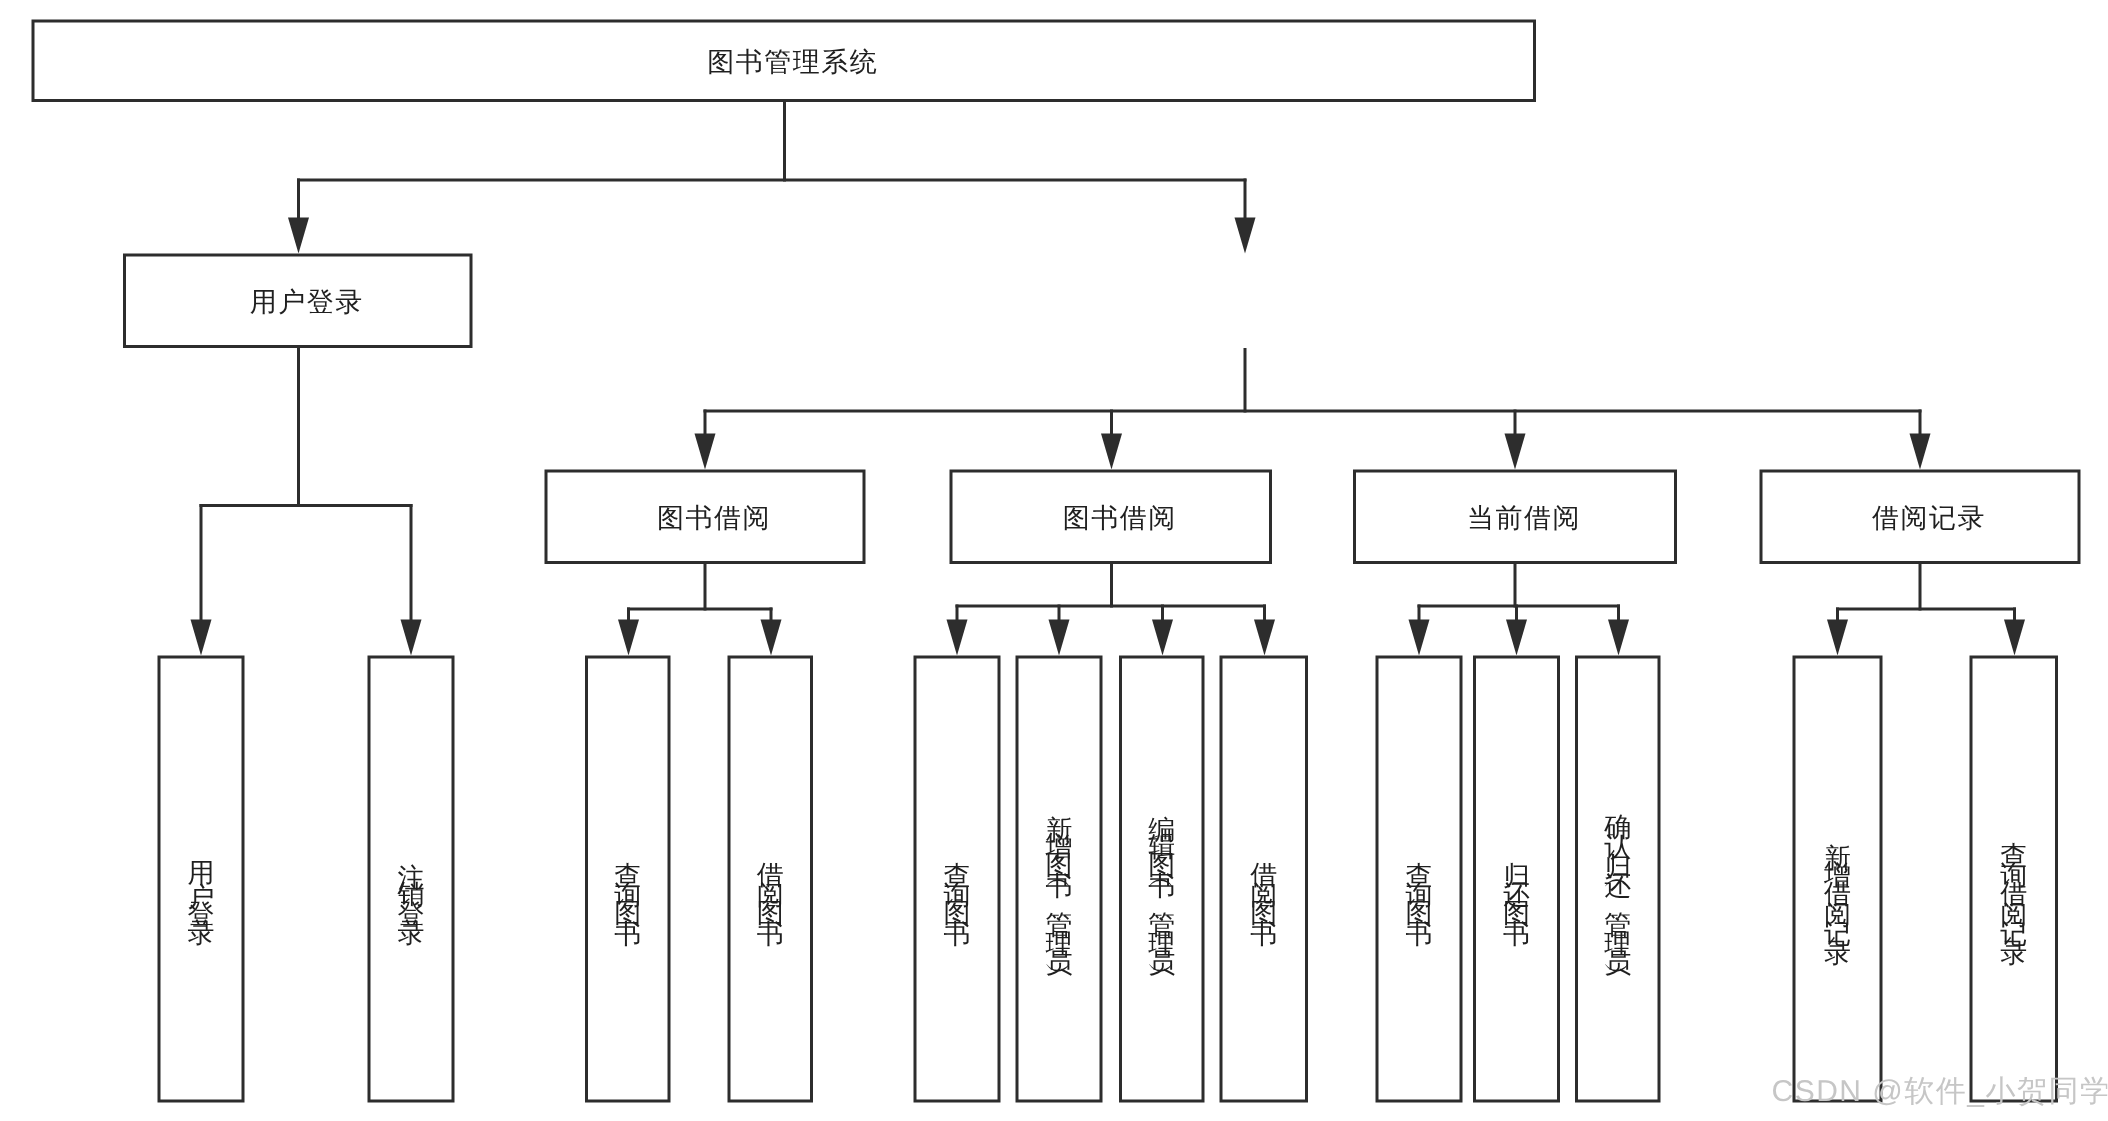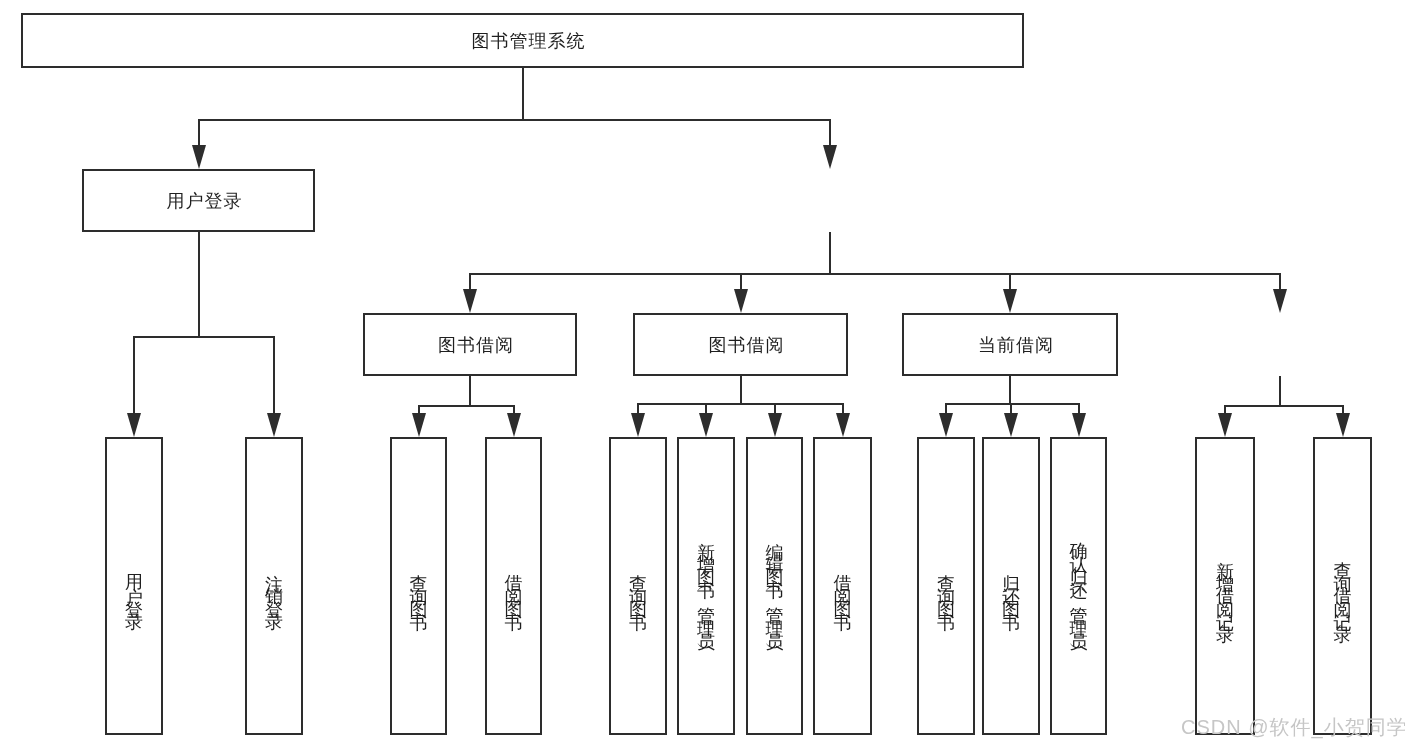--- a/index.html
+++ b/index.html
@@ -131,20 +131,23 @@
   </div>
 
   <div class="node h" id="n-current_borrow" style="left:902px;top:313px;width:216px;height:63px">
     <span class="lbl">当前借阅</span>
   </div>
 
   <div class="node h" id="n-book_borrow" style="left:633px;top:313px;width:215px;height:63px">
     <span class="lbl">图书借阅</span>
   </div>
 
+  <div class="node h" id="n-borrow_records" style="left:1173px;top:313px;width:214px;height:63px">
+    <span class="lbl">借阅记录</span>
+  </div>
 
   <div class="node v" id="n-leaf_user_login" style="left:105px;top:437px;width:58px;height:298px">
     <span class="lbl">用户登录</span>
   </div>
 
   <div class="node v" id="n-leaf_logout" style="left:245px;top:437px;width:58px;height:298px">
     <span class="lbl">注销登录</span>
   </div>
 
   <div class="node v" id="n-leaf_nb_query" style="left:390px;top:437px;width:57px;height:298px">

